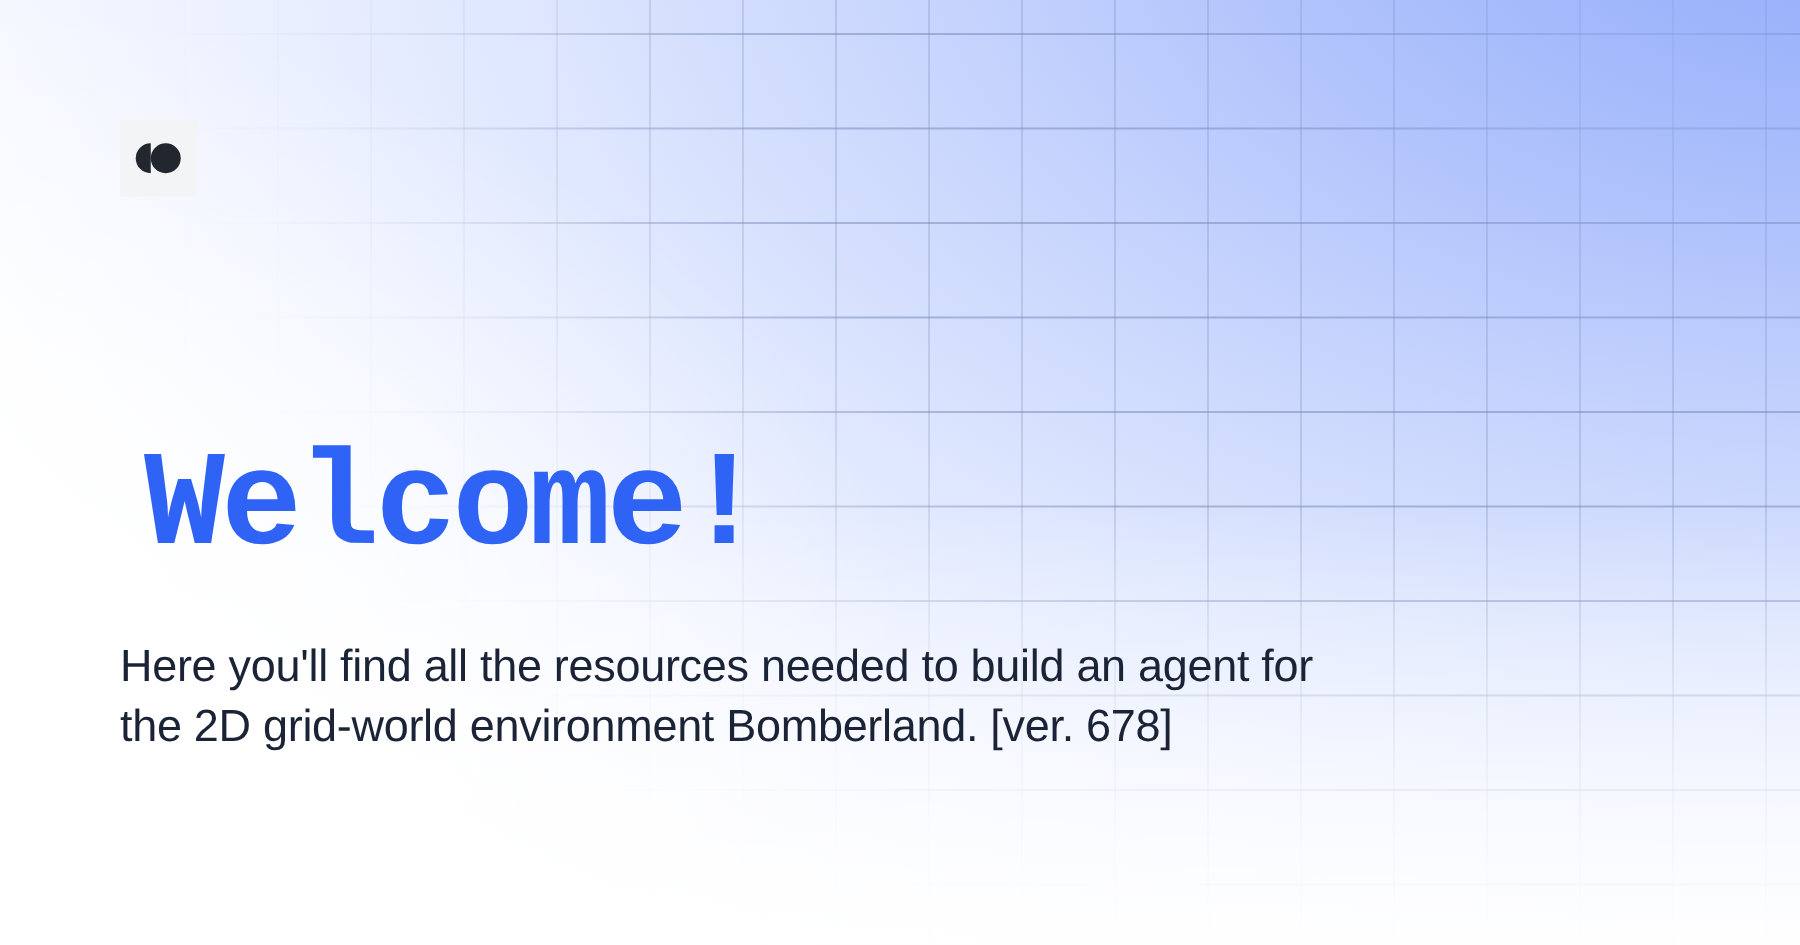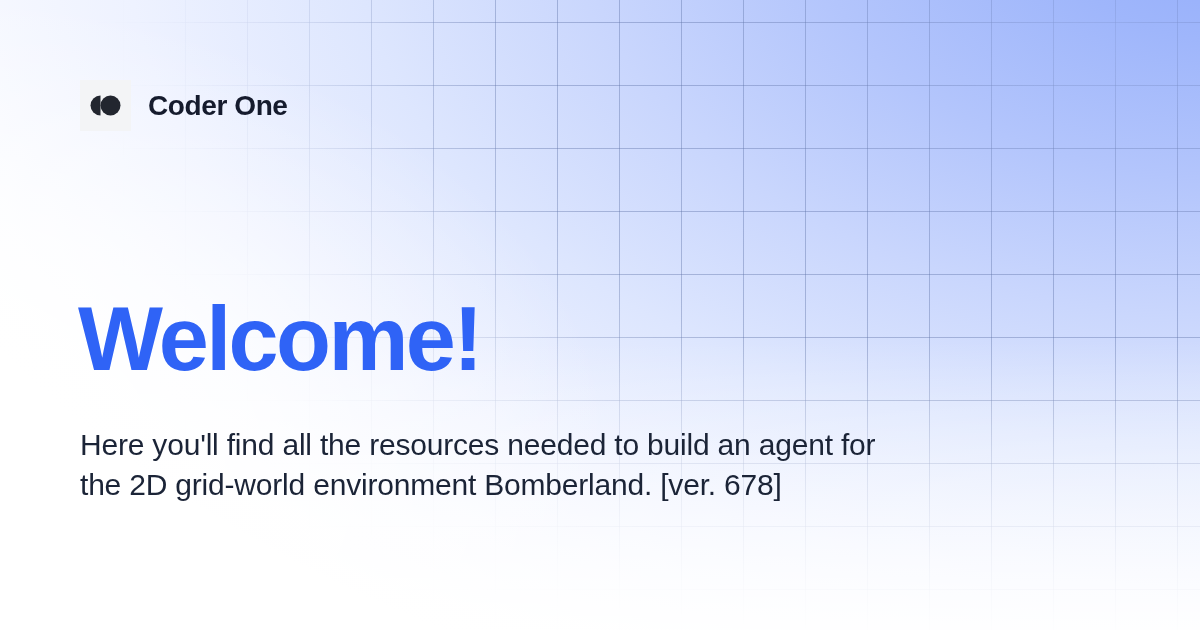--- a/index.html
+++ b/index.html
@@ -109,29 +109,30 @@
     font-size: 28px;
     font-weight: bold;
     color: #151b2d;
     letter-spacing: -0.4px;
     line-height: 1;
     white-space: nowrap;
   }
 
   .headline {
     position: absolute;
-    left: 78px;
+    left: 96px;
     top: 294px;
     margin: 0;
     font-size: 90px;
     font-weight: bold;
     line-height: 1;
     letter-spacing: -2.6px;
     color: #2f63f6;
     white-space: nowrap;
+    font-family: Liberation Mono, monospace;
   }
 
   .subhead {
     position: absolute;
     left: 80px;
     top: 425px;
     margin: 0;
     width: 800px;
     font-size: 30px;
     line-height: 40px;
@@ -152,21 +153,20 @@
 
   <div class="content">
 
     <div class="brand">
       <div class="brand-mark">
         <svg width="31" height="21" viewBox="0 0 31 21" xmlns="http://www.w3.org/2000/svg" aria-hidden="true">
           <path d="M10.5 0.5 A10 10 0 0 0 10.5 20.5 Z" fill="#22262f"></path>
           <circle cx="20.5" cy="10.5" r="10" fill="#22262f"></circle>
         </svg>
       </div>
-      <div class="brand-name">Coder One</div>
     </div>
 
     <h1 class="headline">Welcome!</h1>
 
     <p class="subhead">Here you'll find all the resources needed to build an agent for the 2D grid-world environment Bomberland. [ver. 678]</p>
 
   </div>
 </div>
 
 </body></html>

